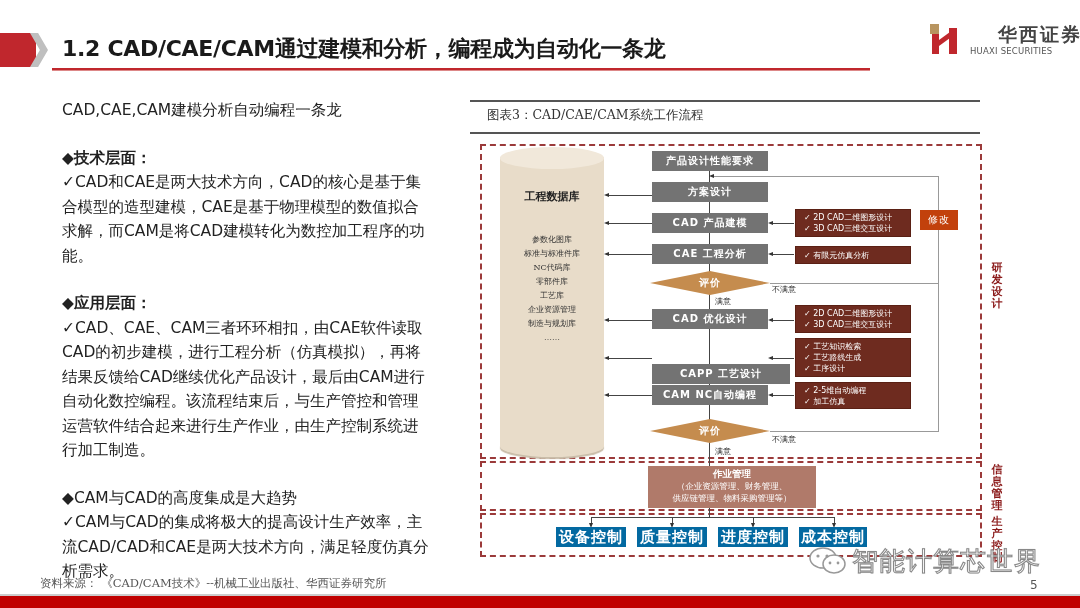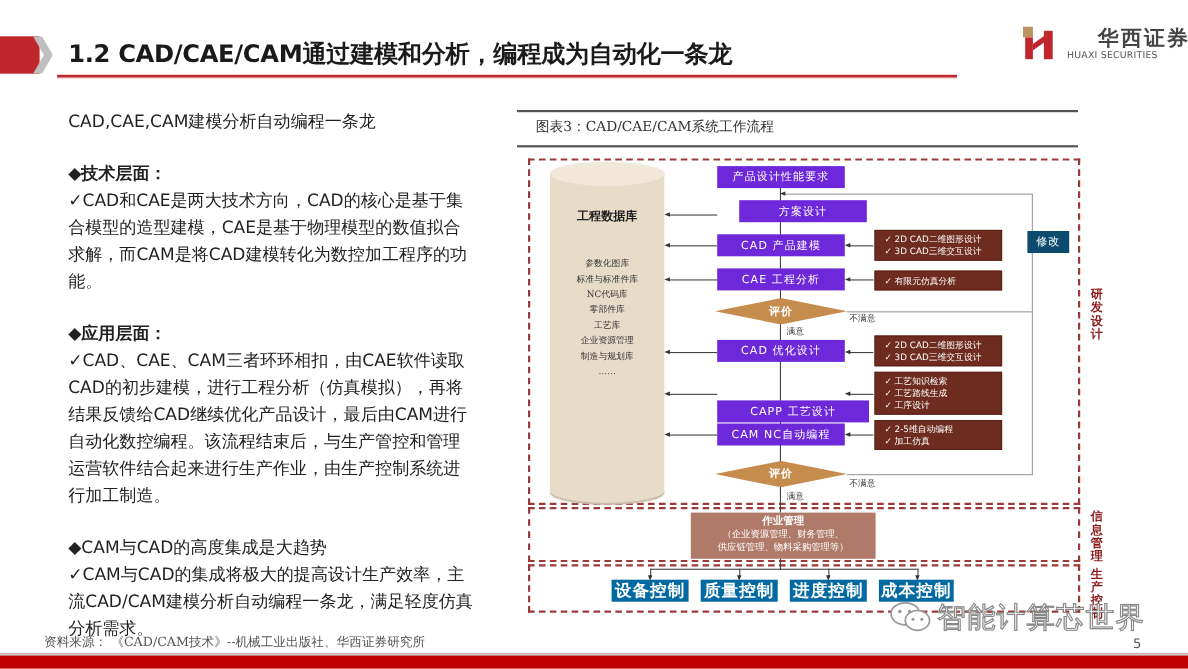--- a/index.html
+++ b/index.html
@@ -40,21 +40,21 @@
   .zone { position: absolute; border: 2px dashed #9b3a3a; }
   .zone-label { position: absolute; width: 14px; font-size: 11px; line-height: 12px; font-weight: bold; color: #8b1a1a; text-align: center; font-family: "DejaVu Serif", serif; }
 
   .db { position: absolute; left: 500px; top: 147px; width: 104px; height: 310px; }
   .db-body { position: absolute; left: 0; top: 10px; width: 104px; height: 290px; background: #e8dcc9; }
   .db-top { position: absolute; left: 0; top: 0; width: 104px; height: 22px; border-radius: 50%; background: #f1e8da; }
   .db-bottom { position: absolute; left: 0; top: 288px; width: 104px; height: 22px; border-radius: 50%; background: #e8dcc9; box-shadow: 0 2px 1px #c9bda9; }
   .db-title { position: absolute; left: 0; top: 42px; width: 104px; text-align: center; font-size: 11px; font-weight: bold; color: #222; font-family: "DejaVu Serif", serif; }
   .db-items { position: absolute; left: 0; top: 86px; width: 104px; text-align: center; font-size: 8px; line-height: 14px; color: #333; font-family: "DejaVu Serif", serif; }
 
-  .gbox { position: absolute; background: #6d28d9; color: #fff; font-size: 10px; font-weight: normal; text-align: center; display: flex; align-items: center; justify-content: center; white-space: nowrap; letter-spacing: 1px; }
+  .gbox { position: absolute; background: #737373; color: #fff; font-size: 10px; font-weight: bold; text-align: center; display: flex; align-items: center; justify-content: center; white-space: nowrap; letter-spacing: 1px; }
   .bbox { position: absolute; background: #6e2b1f; color: #fff; font-size: 8px; line-height: 11px; padding: 2px 0 0 8px; border: 1px solid #5a2014; white-space: nowrap; }
   .diamond { position: absolute; width: 120px; height: 24px; background: #c58c4e; clip-path: polygon(0 50%, 50% 0, 100% 50%, 50% 100%); color: #fff; font-size: 10px; font-weight: bold; display: flex; align-items: center; justify-content: center; letter-spacing: 1px; }
   .tbox { position: absolute; background: #0369a1; color: #fff; font-size: 15px; font-weight: bold; display: flex; align-items: center; justify-content: center; white-space: nowrap; letter-spacing: 1px; }
   .mgmt { position: absolute; background: #b07a6a; color: #fff; text-align: center; font-size: 8.5px; line-height: 12px; padding-top: 2px; }
   .mgmt .mt { font-weight: bold; font-size: 9.5px; }
 
   .line { position: absolute; background: #444; }
   .gline { position: absolute; background: #999; }
   .note { position: absolute; font-size: 8px; color: #333; white-space: nowrap; font-family: "DejaVu Serif", serif; }
   .arrow-l { position: absolute; width: 0; height: 0; border-top: 2.5px solid transparent; border-bottom: 2.5px solid transparent; border-right: 5px solid #333; }
@@ -84,21 +84,21 @@
   <div>
     <div class="sec-h">◆技术层面：</div>
     <div class="para">✓CAD和CAE是两大技术方向，CAD的核心是基于集合模型的造型建模，CAE是基于物理模型的数值拟合求解，而CAM是将CAD建模转化为数控加工程序的功能。</div>
   </div>
   <div>
     <div class="sec-h">◆应用层面：</div>
     <div class="para">✓CAD、CAE、CAM三者环环相扣，由CAE软件读取CAD的初步建模，进行工程分析（仿真模拟），再将结果反馈给CAD继续优化产品设计，最后由CAM进行自动化数控编程。该流程结束后，与生产管控和管理运营软件结合起来进行生产作业，由生产控制系统进行加工制造。</div>
   </div>
   <div>
     <div class="sec-h normal">◆CAM与CAD的高度集成是大趋势</div>
-    <div class="para">✓CAM与CAD的集成将极大的提高设计生产效率，主流CAD/CAM建模分析自动编程一条龙，满足轻度仿真分析需求。</div>
+    <div class="para">✓CAM与CAD的集成将极大的提高设计生产效率，主流CAD/CAD和CAE是两大技术方向，满足轻度仿真分析需求。</div>
   </div>
 </div>
 
 <div class="fig-topline"></div>
 <div class="fig-title">图表3：CAD/CAE/CAM系统工作流程</div>
 <div class="fig-botline"></div>
 
 <div class="zone" style="left:480px;top:144px;width:502px;height:315px;"></div>
 <div class="zone" style="left:480px;top:461px;width:502px;height:50px;"></div>
 <div class="zone" style="left:480px;top:513px;width:502px;height:44px;"></div>
@@ -132,40 +132,40 @@
 <div class="line" style="left:608px;top:254px;width:44px;height:1px;"></div>
 <div class="arrow-l" style="left:604px;top:252px;"></div>
 <div class="line" style="left:608px;top:320px;width:44px;height:1px;"></div>
 <div class="arrow-l" style="left:604px;top:318px;"></div>
 <div class="line" style="left:608px;top:358px;width:44px;height:1px;"></div>
 <div class="arrow-l" style="left:604px;top:356px;"></div>
 <div class="line" style="left:608px;top:395px;width:44px;height:1px;"></div>
 <div class="arrow-l" style="left:604px;top:393px;"></div>
 
 <div class="gbox" style="left:652px;top:151px;width:116px;height:20px;">产品设计性能要求</div>
-<div class="gbox" style="left:652px;top:182px;width:116px;height:20px;margin-left:20px;">方案设计</div>
+<div class="gbox" style="left:652px;top:182px;width:116px;height:20px;">方案设计</div>
 <div class="gbox" style="left:652px;top:213px;width:116px;height:20px;">CAD 产品建模</div>
 <div class="gbox" style="left:652px;top:244px;width:116px;height:20px;">CAE 工程分析</div>
 <div class="diamond" style="left:650px;top:271px;">评价</div>
 <div class="gbox" style="left:652px;top:309px;width:116px;height:20px;">CAD 优化设计</div>
 <div class="gbox" style="left:652px;top:364px;width:138px;height:20px;">CAPP 工艺设计</div>
 <div class="gbox" style="left:652px;top:385px;width:116px;height:20px;">CAM NC自动编程</div>
 <div class="diamond" style="left:650px;top:419px;">评价</div>
 
 <div class="note" style="left:715px;top:296px;">满意</div>
 <div class="note" style="left:772px;top:284px;">不满意</div>
 <div class="note" style="left:715px;top:446px;">满意</div>
 <div class="note" style="left:772px;top:434px;">不满意</div>
 
 <div class="gline" style="left:712px;top:176px;width:226px;height:1px;"></div>
 <div class="arrow-l" style="left:709px;top:174px;"></div>
 <div class="gline" style="left:938px;top:176px;width:1px;height:256px;"></div>
 <div class="gline" style="left:770px;top:283px;width:168px;height:1px;"></div>
 <div class="gline" style="left:770px;top:431px;width:168px;height:1px;"></div>
-<div class="gbox" style="left:920px;top:210px;width:38px;height:20px;background:#0c4a6e;font-weight:normal;margin-left:14px;">修改</div>
+<div class="gbox" style="left:920px;top:210px;width:38px;height:20px;background:#c2410c;font-weight:normal;">修改</div>
 
 <div class="line" style="left:772px;top:223px;width:22px;height:1px;"></div>
 <div class="arrow-l" style="left:768px;top:221px;"></div>
 <div class="bbox" style="left:795px;top:209px;width:116px;height:28px;">
   <div>✓ 2D CAD二维图形设计</div>
   <div>✓ 3D CAD三维交互设计</div>
 </div>
 <div class="line" style="left:772px;top:254px;width:22px;height:1px;"></div>
 <div class="arrow-l" style="left:768px;top:252px;"></div>
 <div class="bbox" style="left:795px;top:246px;width:116px;height:18px;padding-top:3px;">
@@ -184,21 +184,21 @@
   <div>✓ 工艺路线生成</div>
   <div>✓ 工序设计</div>
 </div>
 <div class="line" style="left:772px;top:395px;width:22px;height:1px;"></div>
 <div class="arrow-l" style="left:768px;top:393px;"></div>
 <div class="bbox" style="left:795px;top:382px;width:116px;height:27px;">
   <div>✓ 2-5维自动编程</div>
   <div>✓ 加工仿真</div>
 </div>
 
-<div class="mgmt" style="left:628px;top:466px;width:168px;height:42px;">
+<div class="mgmt" style="left:648px;top:466px;width:168px;height:42px;">
   <div class="mt">作业管理</div>
   <div>（企业资源管理、财务管理、</div>
   <div>供应链管理、物料采购管理等）</div>
 </div>
 
 <div class="line" style="left:591px;top:517px;width:244px;height:1px;"></div>
 <div class="line" style="left:709px;top:508px;width:1px;height:10px;"></div>
 <div class="line" style="left:591px;top:517px;width:1px;height:8px;"></div>
 <div class="arrow-d" style="left:589px;top:523px;"></div>
 <div class="line" style="left:672px;top:517px;width:1px;height:8px;"></div>

